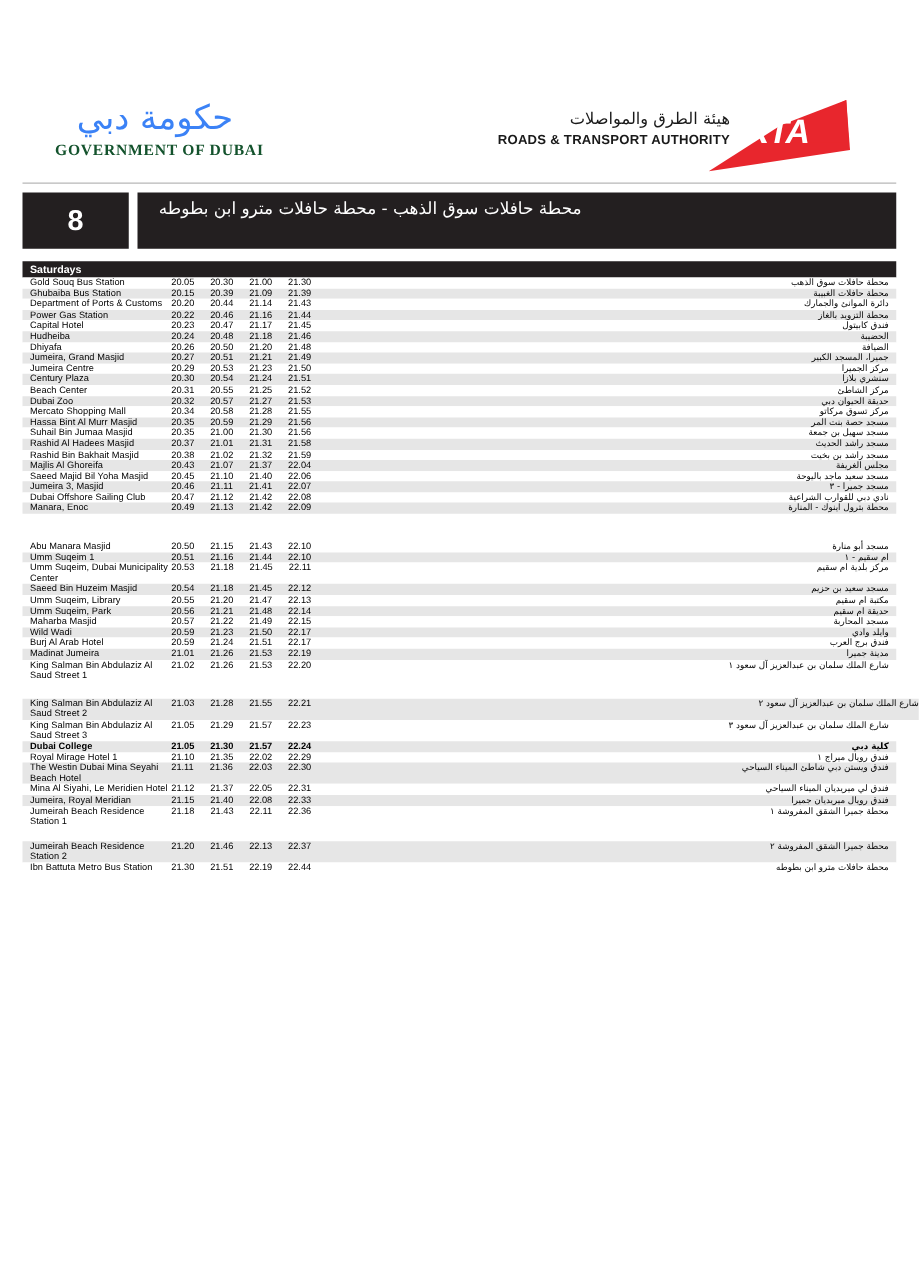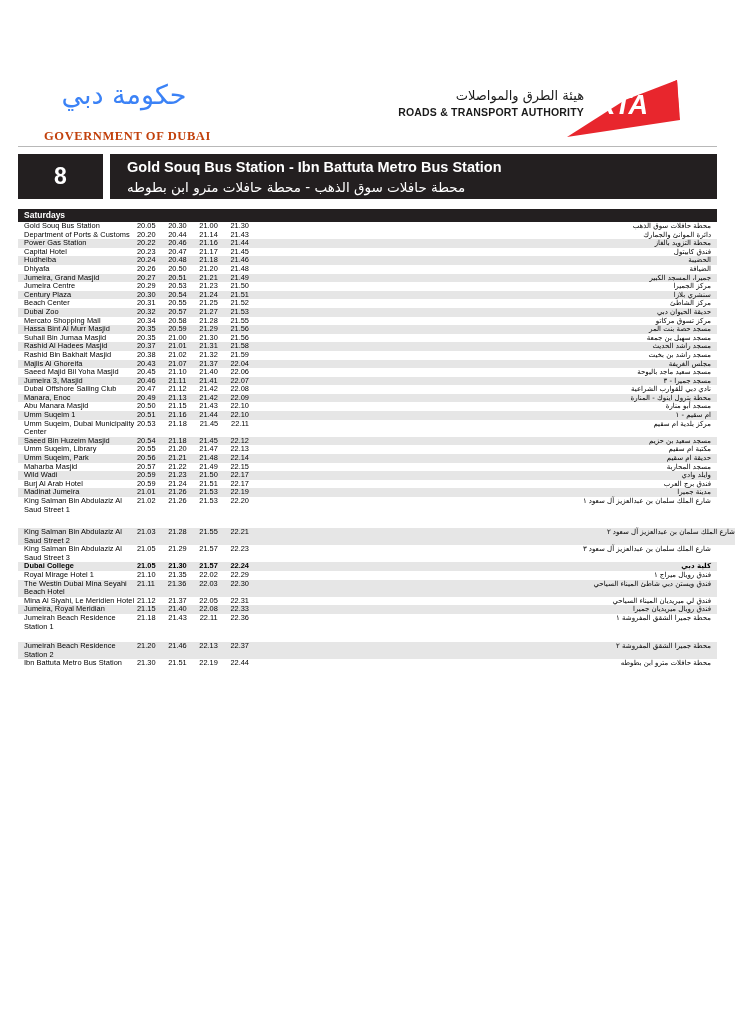--- a/index.html
+++ b/index.html
@@ -45,24 +45,24 @@
     color: #3b82f6;
     font-size: 27px;
     line-height: 34px;
     direction: rtl;
     white-space: nowrap;
     font-weight: 400;
     letter-spacing: -1px;
   }
   .gov-en {
     font-family: "Liberation Serif", serif;
-    color: #c2410c;
+    color: #14532d;
     font-size: 12.5px;
     letter-spacing: 0.6px;
-    margin-top: 17px;
+    margin-top: 1px;
     font-weight: 700;
     white-space: nowrap;
   }
 
   
   .rta-words {
     position: absolute;
     left: 384px;
     top: 14px;
     width: 200px;
@@ -266,41 +266,50 @@
       </svg>
       <div class="rta-text">RTA</div>
     </div>
   </div>
 
   <div class="rule"></div>
 
   <div class="title-band">
     <div class="route-badge">8</div>
     <div class="title-box">
-      <div class="title-en">Gold Souq Bus Station - Ibn Battuta  Metro Bus Station</div>
       <div class="title-ar">محطة حافلات سوق الذهب - محطة حافلات مترو ابن بطوطه</div>
     </div>
   </div>
 
   <div class="day-bar">
     <div class="day-en">Saturdays</div>
     <div class="day-ar">السبت</div>
   </div>
 
   <div class="table" id="timetable">
       <div class="row" style="height: 8.6px;">
         <div class="cell-stop">Gold Souq Bus Station</div>
         <div class="cell-times">
           <span>20.05</span>
           <span>20.30</span>
           <span>21.00</span>
           <span>21.30</span>
         </div>
         <div class="cell-ar">محطة حافلات سوق الذهب</div>
       </div>
+      <div class="row alt" style="height: 8.6px;">
+        <div class="cell-stop">Ghubaiba Bus Station</div>
+        <div class="cell-times">
+          <span>20.15</span>
+          <span>20.39</span>
+          <span>21.09</span>
+          <span>21.39</span>
+        </div>
+        <div class="cell-ar">محطة حافلات الغبيبة</div>
+      </div>
       <div class="row" style="height: 8.6px;">
         <div class="cell-stop">Department of Ports &amp; Customs</div>
         <div class="cell-times">
           <span>20.20</span>
           <span>20.44</span>
           <span>21.14</span>
           <span>21.43</span>
         </div>
         <div class="cell-ar">دائرة الموانئ والجمارك</div>
       </div>
@@ -487,21 +496,21 @@
       <div class="row alt" style="height: 8.6px;">
         <div class="cell-stop">Manara, Enoc</div>
         <div class="cell-times">
           <span>20.49</span>
           <span>21.13</span>
           <span>21.42</span>
           <span>22.09</span>
         </div>
         <div class="cell-ar">محطة بترول اينوك - المنارة</div>
       </div>
-      <div class="row" style="height: 8.6px;">
+      <div class="row" style="height: 8.6px; margin-top: 22px;">
         <div class="cell-stop">Abu Manara Masjid</div>
         <div class="cell-times">
           <span>20.50</span>
           <span>21.15</span>
           <span>21.43</span>
           <span>22.10</span>
         </div>
         <div class="cell-ar">مسجد أبو منارة</div>
       </div>
       <div class="row alt" style="height: 8.6px;">

